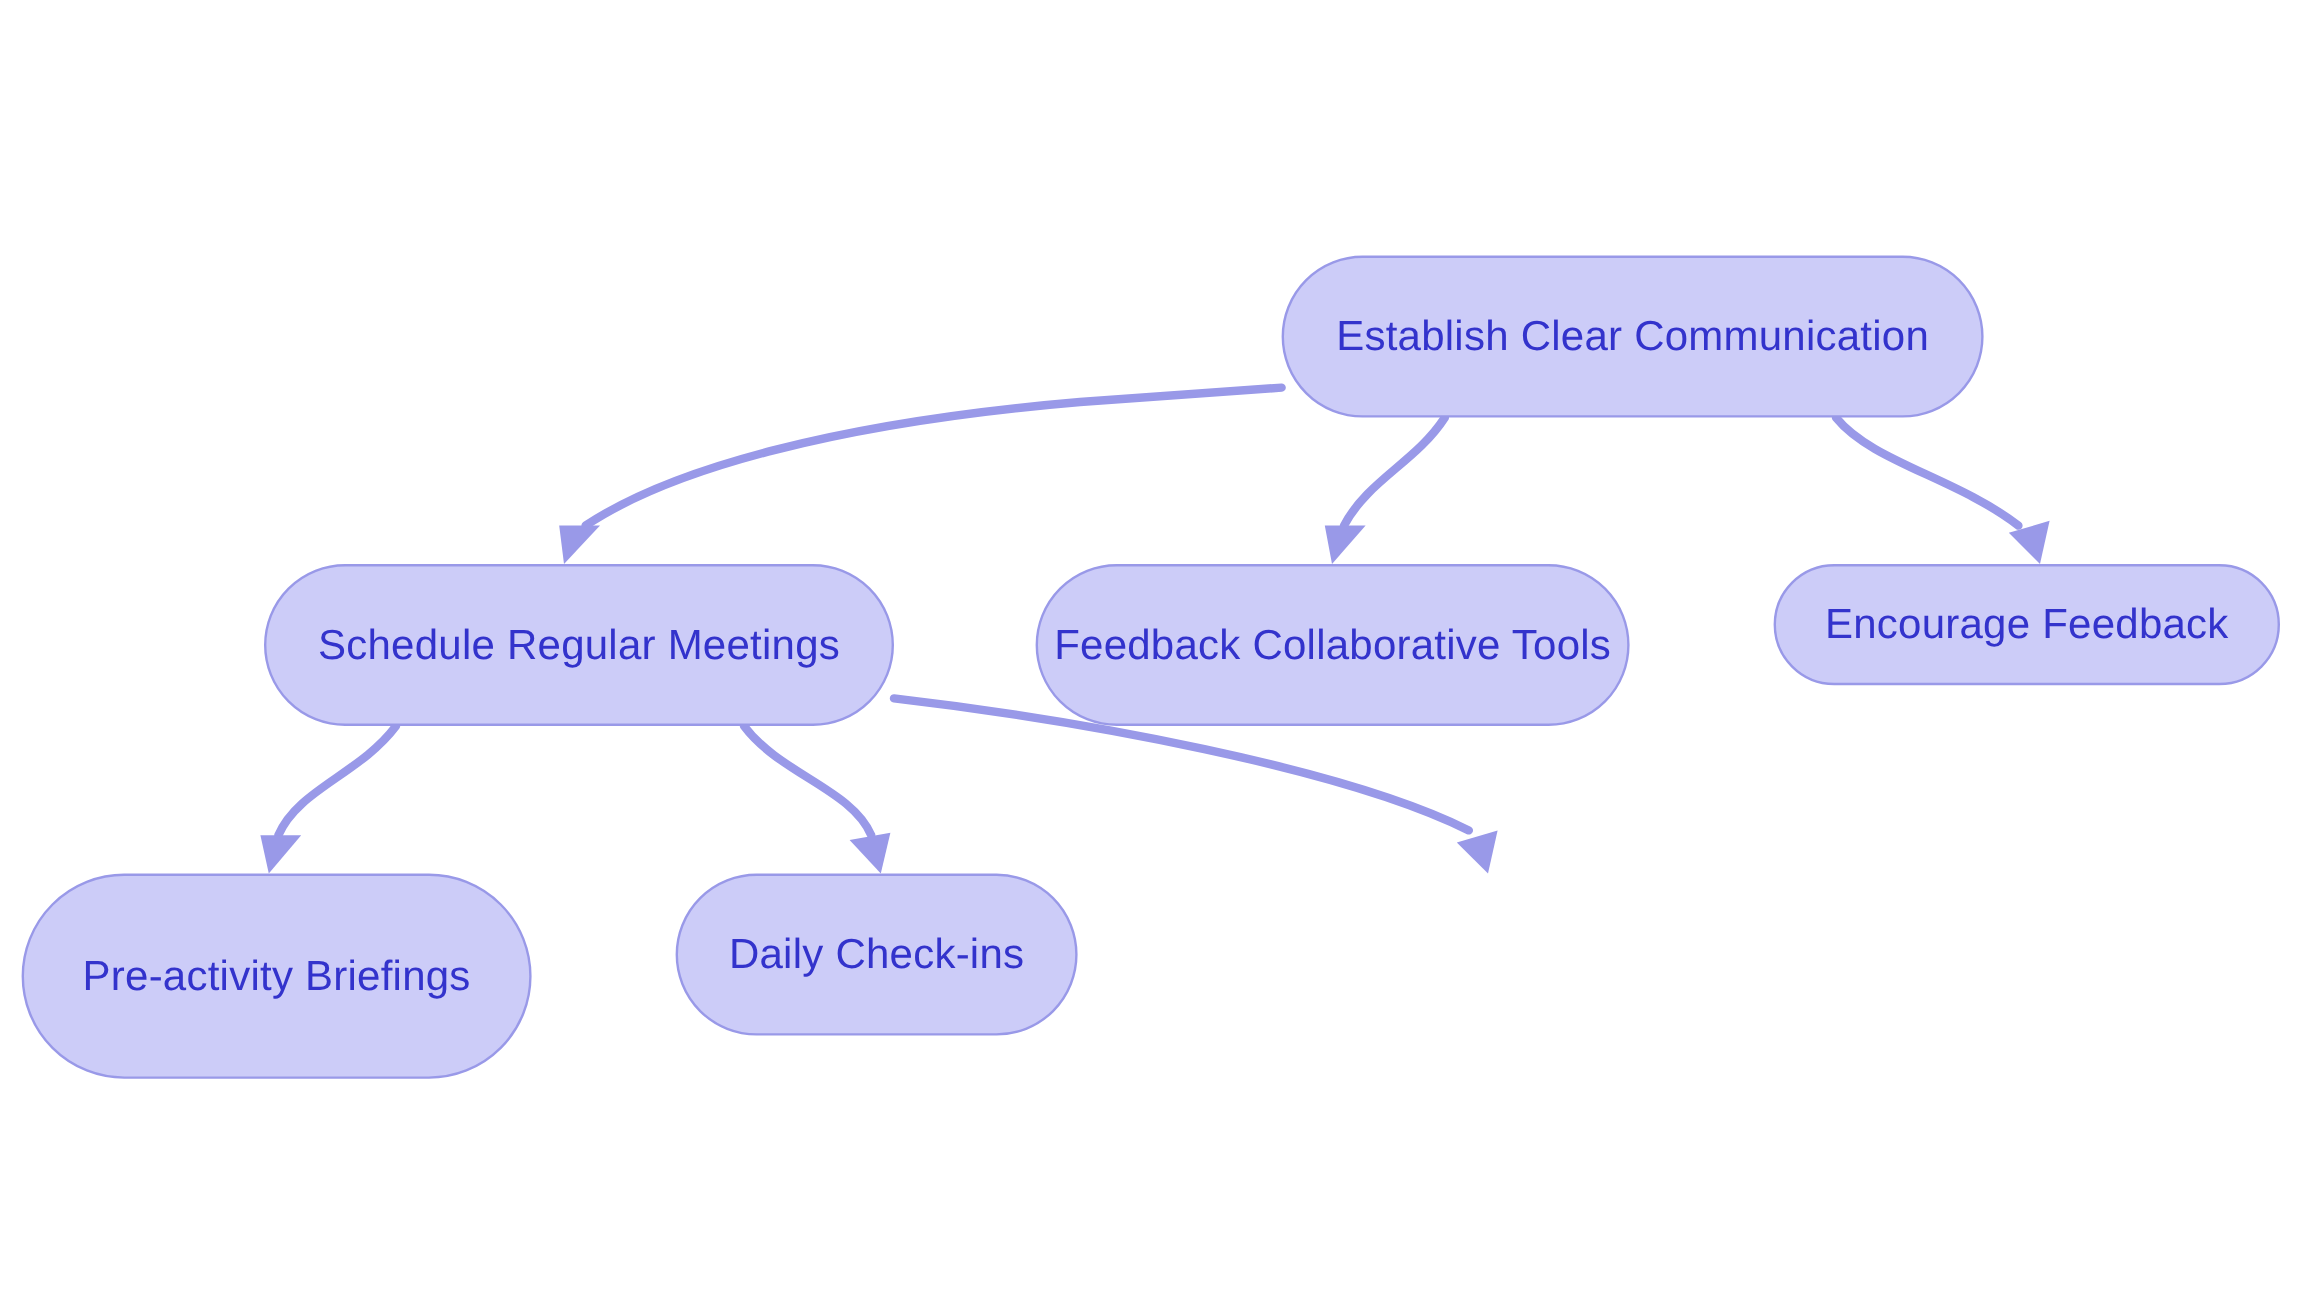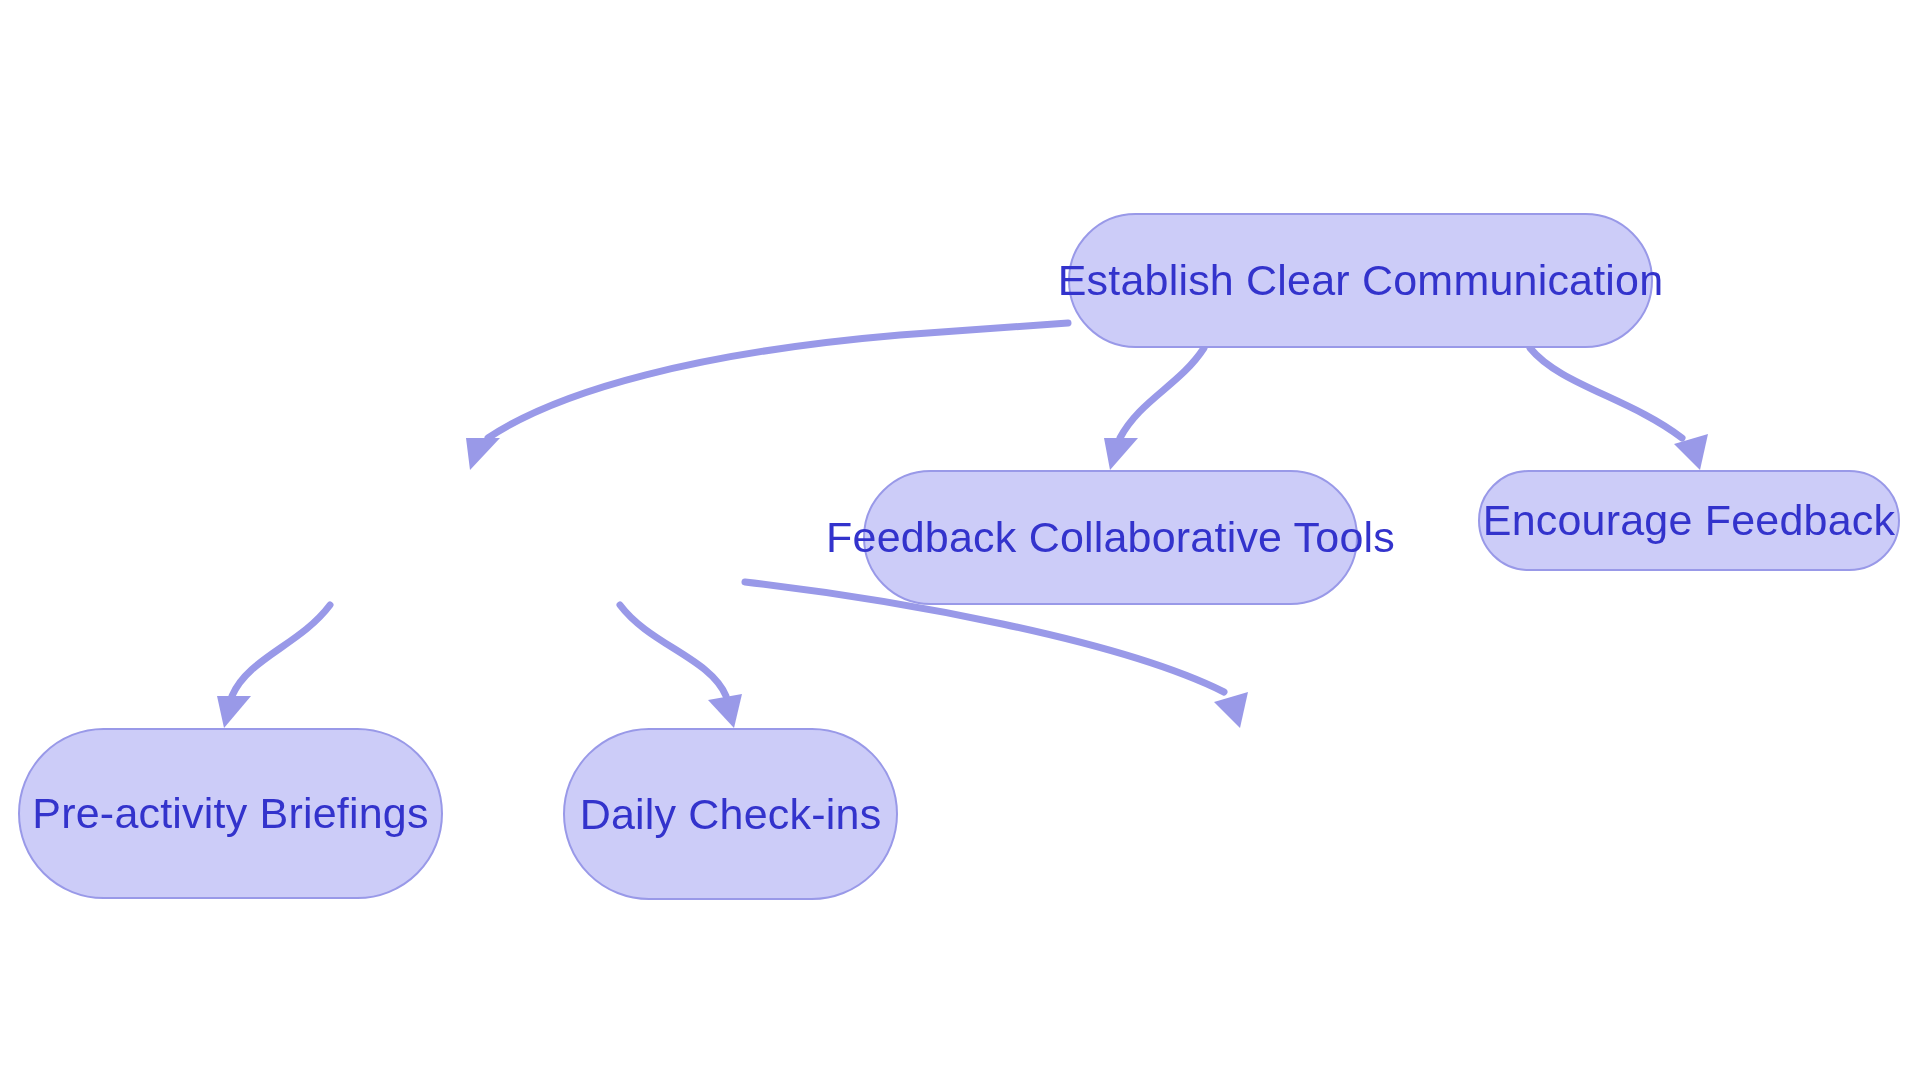--- a/index.html
+++ b/index.html
@@ -26,21 +26,21 @@
   .node {
     position: absolute;
     box-sizing: border-box;
     display: flex;
     align-items: center;
     justify-content: center;
     background: #ccccf8;
     border: 2px solid #9999e8;
     border-radius: 999px;
     color: #3333cc;
-    font-size: 43px;
+    font-size: 35px;
     font-weight: 400;
     letter-spacing: 0.2px;
     white-space: nowrap;
   }
   .node-label {
     color: #3333cc;
     padding: 0 14px;
   }
 </style>
 </head>
@@ -78,31 +78,34 @@
     <g>
       <path d="M 745 582 C 900 600 1120 640 1224 692" fill="none" stroke="#9999e8" stroke-width="7" stroke-linecap="round"></path>
       <polygon points="1240,728 1248,692 1214,702" fill="#9999e8"></polygon>
     </g>
   </svg>
 
   <div class="node" style="left:1068px; top:213px; width:585px; height:135px;">
     <span class="node-label">Establish Clear Communication</span>
   </div>
 
+  <div class="node" style="left:220px; top:470px; width:525px; height:135px;">
+    <span class="node-label">Schedule Regular Meetings</span>
+  </div>
 
   <div class="node" style="left:863px; top:470px; width:495px; height:135px;">
     <span class="node-label">Feedback Collaborative Tools</span>
   </div>
 
   <div class="node" style="left:1478px; top:470px; width:422px; height:101px;">
     <span class="node-label">Encourage Feedback</span>
   </div>
 
   <div class="node" style="left:18px; top:728px; width:425px; height:171px;">
     <span class="node-label">Pre-activity Briefings</span>
   </div>
 
-  <div class="node" style="left:563px; top:728px; width:335px; height:172px;">
+  <div class="node" style="left:563px; top:728px; width:335px; height:135px;">
     <span class="node-label">Daily Check-ins</span>
   </div>
 
 
 </div>
 
 </body></html>

